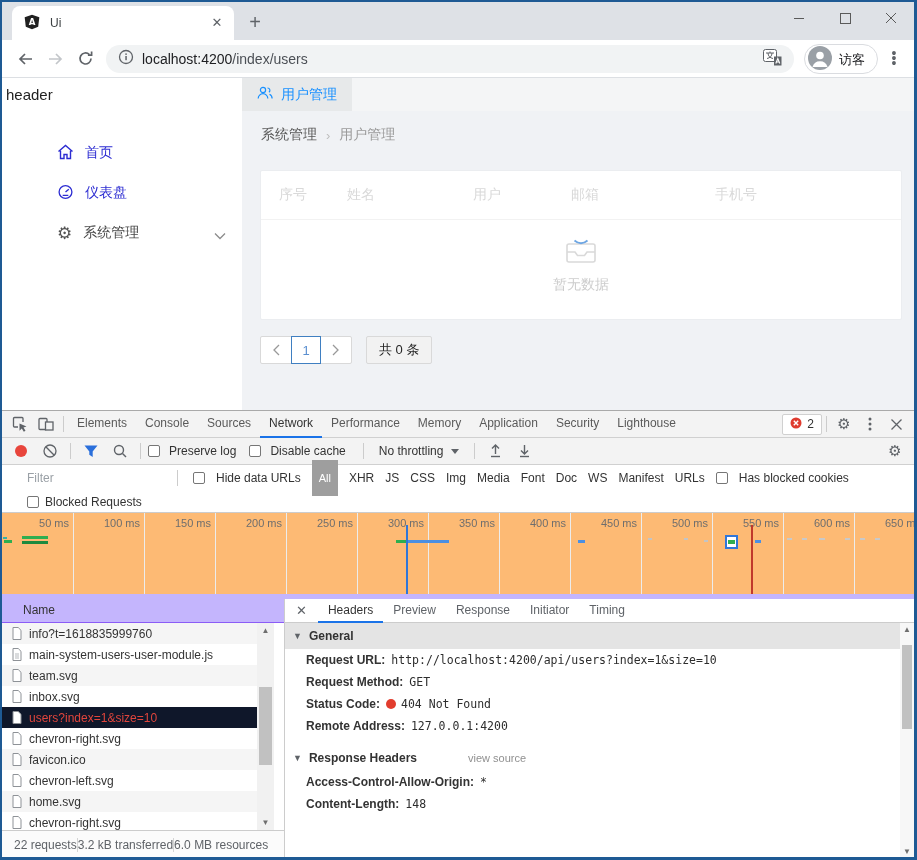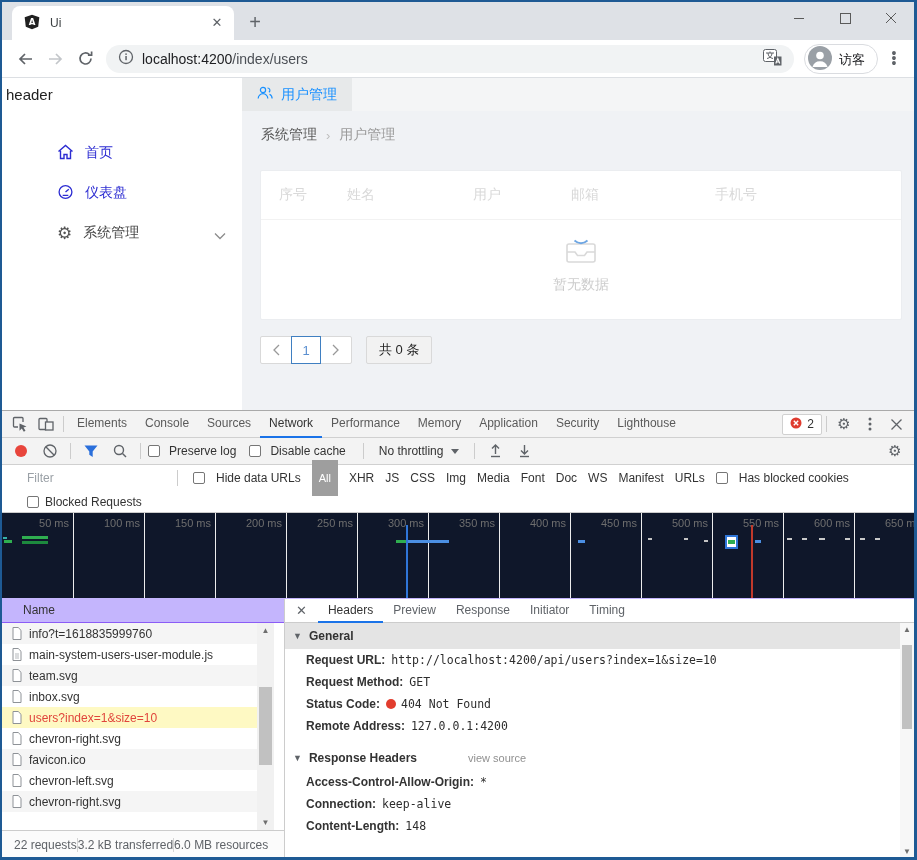--- a/index.html
+++ b/index.html
@@ -63,31 +63,31 @@
 .cb-label{margin:0 10px 0 6px}
 .throttle{display:flex;align-items:center;gap:8px;padding:0 8px}
 .caret{width:0;height:0;border-left:4px solid transparent;border-right:4px solid transparent;border-top:5px solid #5f6368}
 .spacer{flex:1}
 .dt-filter{height:26px;background:#fff;display:flex;align-items:center;padding-left:25px;gap:11px}
 .filter-input{width:135px;border:none;outline:none;font-size:12px;color:#333;font-family:"Liberation Sans",sans-serif}
 .filter-input::placeholder{color:#9aa0a6}
 .all-pill{background:#9e9e9e;color:#fff;border-radius:0;padding:12px 7px;font-size:11px}
 .chip{color:#333}
 .dt-filter2{height:22px;background:#fff;display:flex;align-items:center;padding-left:25px;border-bottom:1px solid #ccc}
-.dt-overview{height:86px;position:relative;border-bottom:1px solid #c4b5fd;overflow:hidden;background:#0f172a}
+.dt-overview{height:86px;position:relative;border-bottom:5px solid #c4b5fd;overflow:hidden;background:#fdba74}
 .gridline{position:absolute;top:0;bottom:0;width:1px;background:#ececec}
 .tl-label{position:absolute;top:4px;font-size:11px;color:#6e6e6e;transform:translateX(-100%);padding-right:4px;white-space:nowrap}
 .mark{position:absolute}
 .dt-main{display:flex;height:259px}
 .req-col{width:283px;border-right:1px solid #ccc;display:flex;flex-direction:column;position:relative;flex:none}
 .req-header{height:24px;line-height:23px;padding-left:21px;border-bottom:1px solid #8b5cf6;color:#333;background:#c4b5fd;flex:none}
 .req-rows{height:207px;overflow:hidden;width:257px}
 .req-row{height:21px;display:flex;align-items:center;padding-left:10px;gap:7px;font-size:12px;color:#333;white-space:nowrap}
 .req-row:nth-child(odd){background:#f5f5f5}
-.req-row.sel{background:#fef9c3}
+.req-row.sel{background:#0f172a}
 .req-row.err .req-name{color:#e0453c}
 .req-scroll{position:absolute;right:10px;top:24px;height:207px;width:17px;background:#f1f1f1}
 .scroll-arrow{position:absolute;left:0;width:17px;text-align:center;font-size:8px;color:#6e6e6e}
 .scroll-thumb{position:absolute;left:2px;width:13px;background:#c1c1c1}
 .req-summary{height:28px;border-top:1px solid #ccc;display:flex;align-items:center;padding-left:12px;color:#5f6368;background:#fbfbfb;white-space:nowrap;overflow:hidden;width:282px}
 .sum-sep{width:1px;height:14px;background:#d4d4d4;flex:none}
 .detail{flex:1;display:flex;flex-direction:column;overflow:hidden}
 .det-tabs{height:24px;display:flex;align-items:center;border-bottom:1px solid #ccc;color:#5f6368;background:#fff;flex:none}
 .det-close{padding:0 11px;font-size:13px;color:#5f6368}
 .det-tab{padding:0 10px;line-height:22px;height:24px}
@@ -478,20 +478,26 @@
           <div class="req-row">
               <svg width="10" height="13">
                 <path d="M1 .5 h5.2 L9 3.3 V12.5 H1 z" fill="#fff" stroke="#8e9297"></path>
               </svg>
               <span class="req-name">chevron-left.svg</span>
             </div>
           <div class="req-row">
               <svg width="10" height="13">
                 <path d="M1 .5 h5.2 L9 3.3 V12.5 H1 z" fill="#fff" stroke="#8e9297"></path>
               </svg>
+              <span class="req-name">home.svg</span>
+            </div>
+          <div class="req-row">
+              <svg width="10" height="13">
+                <path d="M1 .5 h5.2 L9 3.3 V12.5 H1 z" fill="#fff" stroke="#8e9297"></path>
+              </svg>
               <span class="req-name">chevron-right.svg</span>
             </div>
         </div>
         <div class="req-scroll">
           <span class="scroll-arrow" style="top:3px">▲</span>
           <div class="scroll-thumb" style="top:64px;height:78px"></div>
           <span class="scroll-arrow" style="bottom:3px">▼</span>
         </div>
         <div class="req-summary">
           <span>22 requests</span>
@@ -519,21 +525,20 @@
           <div class="kv"><span class="k">Request URL:</span><span class="v">http://localhost:4200/api/users?index=1&amp;size=10</span></div>
           <div class="kv"><span class="k">Request Method:</span><span class="v">GET</span></div>
           <div class="kv"><span class="k">Status Code:</span><span class="status-dot"></span><span class="v">404 Not Found</span></div>
           <div class="kv"><span class="k">Remote Address:</span><span class="v">127.0.0.1:4200</span></div>
           <div class="sec-head resp">
             <span class="tri">▼</span>
             <span>Response Headers</span>
             <span class="view-source">view source</span>
           </div>
           <div class="kv"><span class="k">Access-Control-Allow-Origin:</span><span class="v">*</span></div>
-          <div class="kv"><span class="k">Connection:</span><span class="v">keep-alive</span></div>
           <div class="kv"><span class="k">Content-Length:</span><span class="v">148</span></div>
           <div class="det-scroll">
             <span class="scroll-arrow" style="top:2px;width:14px">▲</span>
             <div class="scroll-thumb" style="top:22px;height:84px;left:2px;width:10px"></div>
             <span class="scroll-arrow" style="bottom:2px;width:14px">▼</span>
           </div>
         </div>
       </div>
     </div>
 

